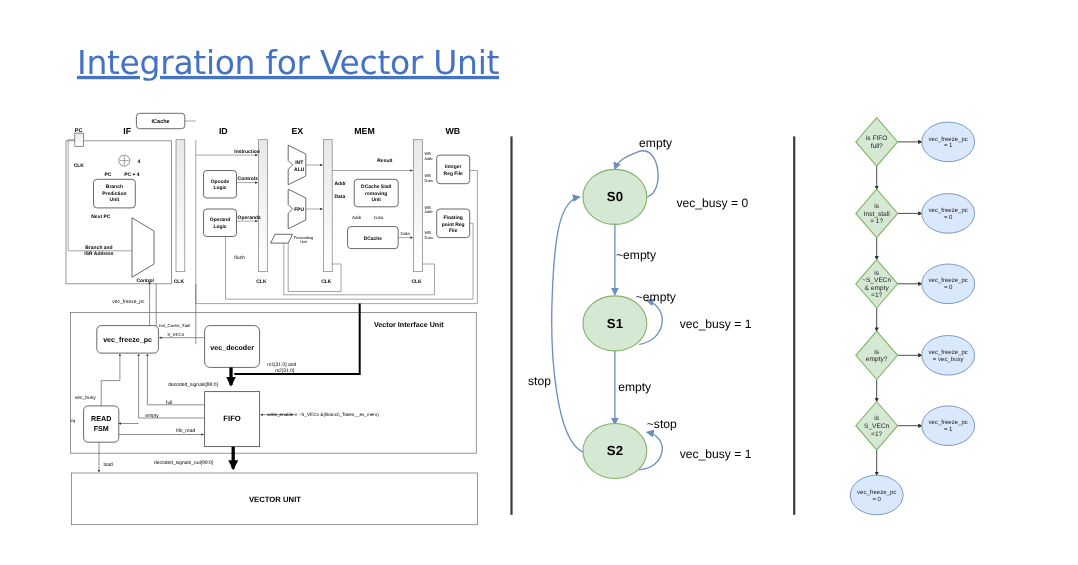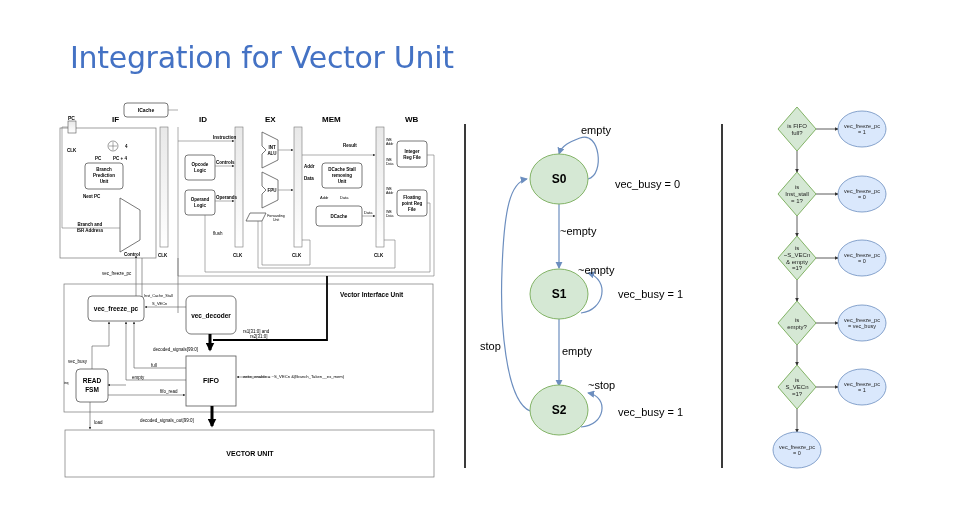--- a/index.html
+++ b/index.html
@@ -1,17 +1,17 @@
 <!DOCTYPE html>
 <html><head>
 <meta charset="utf-8">
 <style>
   html, body { margin:0; padding:0; background:#ffffff; }
   body { width:980px; height:514px; position:relative; overflow:hidden; font-family:"Liberation Sans", sans-serif; }
-  .title { position:absolute; left:70px; top:40px; font-size:30px; color:#4472C4; font-family:"DejaVu Sans", sans-serif; font-weight:normal; letter-spacing:-0.3px; }
+  .title { position:absolute; left:70px; top:40px; font-size:30px; color:#4472C4; font-family:"DejaVu Sans", sans-serif; font-weight:normal; letter-spacing:-0.3px;text-decoration:underline; }
   svg text { font-family:"Liberation Sans", sans-serif; }
   .sep { position:absolute; width:2px; background:#3a3a3a; }
 </style>
 </head>
 <body>
 
 <div class="title">Integration for Vector Unit</div>
 
 <svg style="position:absolute;left:0;top:0" width="460" height="514" viewBox="0 0 460 514">
   <defs>

